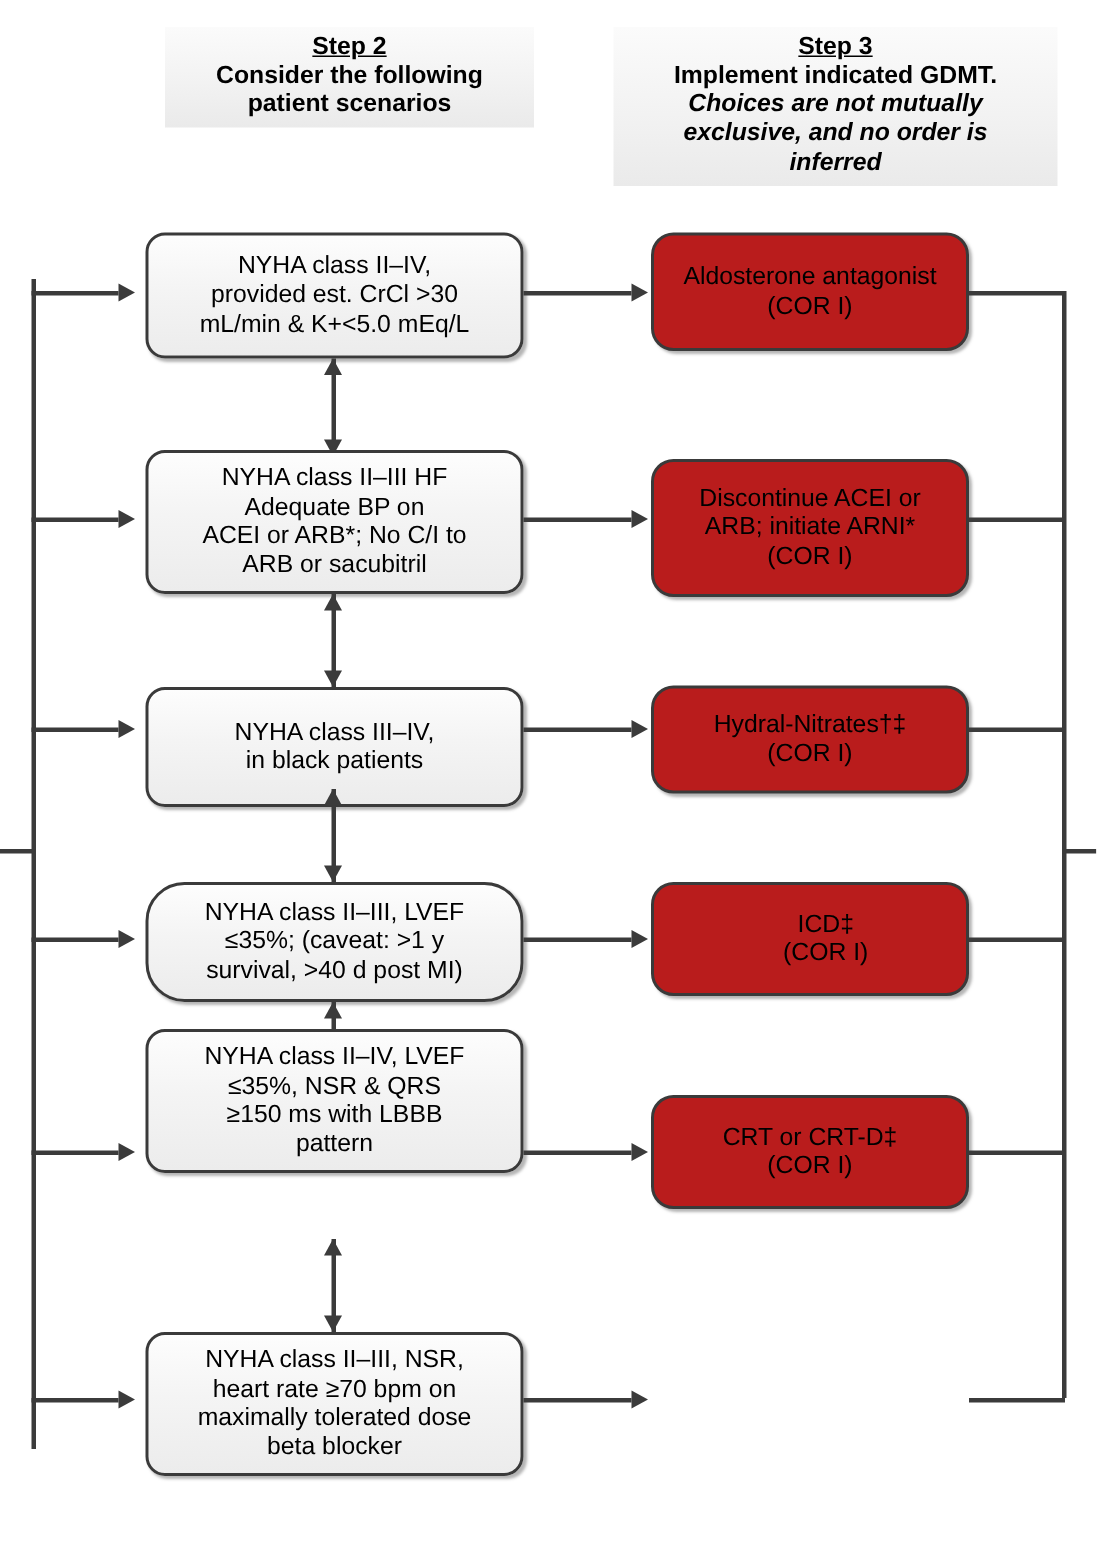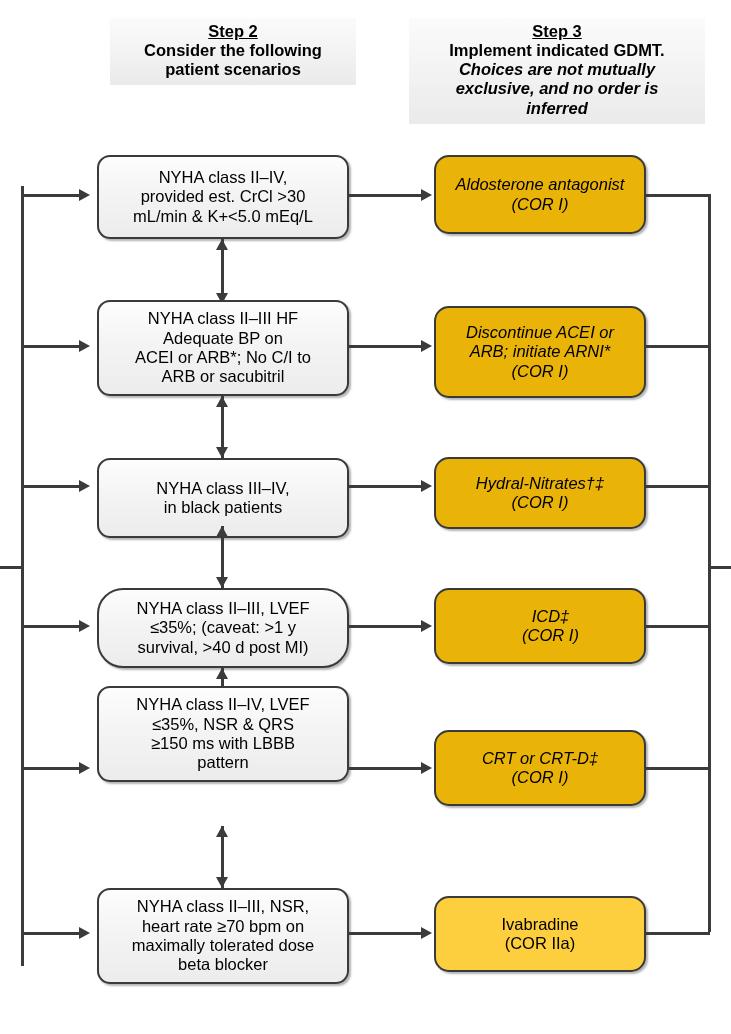--- a/index.html
+++ b/index.html
@@ -62,21 +62,21 @@
   .scenario {
     background: linear-gradient(180deg,#fdfdfd 0%, #f4f4f4 45%, #ececec 100%);
     left: 97px;
     width: 252px;
   }
   .therapy {
     left: 434px;
     width: 212px;
     border-radius: 15px;
   }
-  .therapy.green  { background: #eab308; font-style: italic; }
+  .therapy.green  { background: #b91c1c; }
   .therapy.yellow { background: #fdcf3f; }
 
   
   .ln {
     position: absolute;
     background: #3b3b3b;
   }
   .hln { height: 3px; }
   .vln { width: 3px; }
 
@@ -271,22 +271,16 @@
       <span>NYHA class II–III, NSR,</span><br>
       <span>heart rate ≥70 bpm on</span><br>
       <span>maximally tolerated dose</span><br>
       <span>beta blocker</span>
     </span>
   </div>
 
   <div class="ln hln" style="left:349px; top:932px; width:72px;"></div>
   <div class="arw arw-r" style="left:421px; top:927px;"></div>
 
-  <div class="box therapy yellow" style="top:896px; height:76px;">
-    <span class="txt">
-      <span>Ivabradine</span><br>
-      <span>(COR IIa)</span>
-    </span>
-  </div>
 
   <div class="ln hln" style="left:646px; top:932px; width:64px;"></div>
 
 </div>
 
 </body></html>

